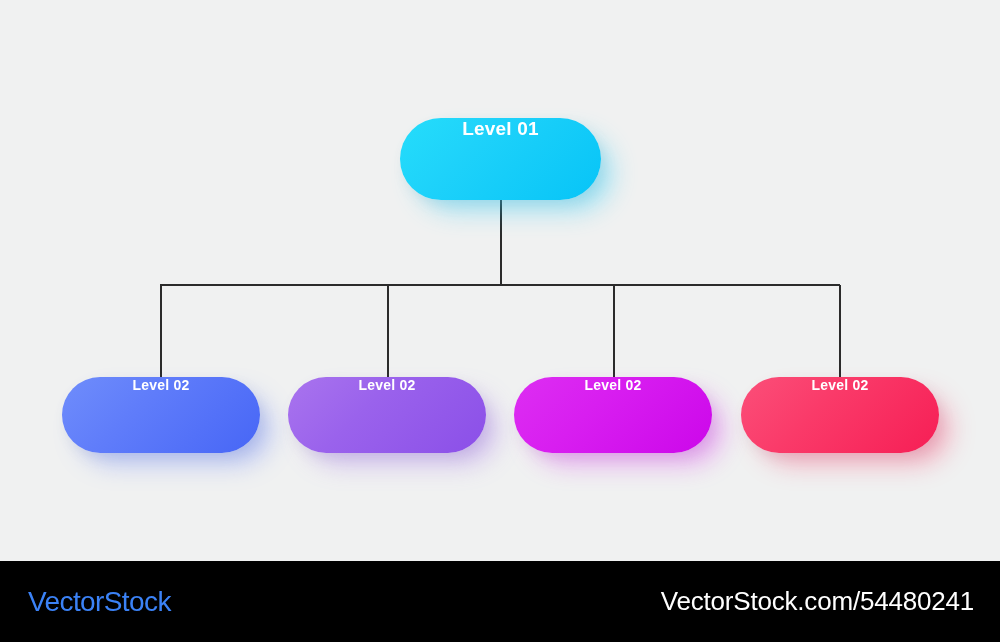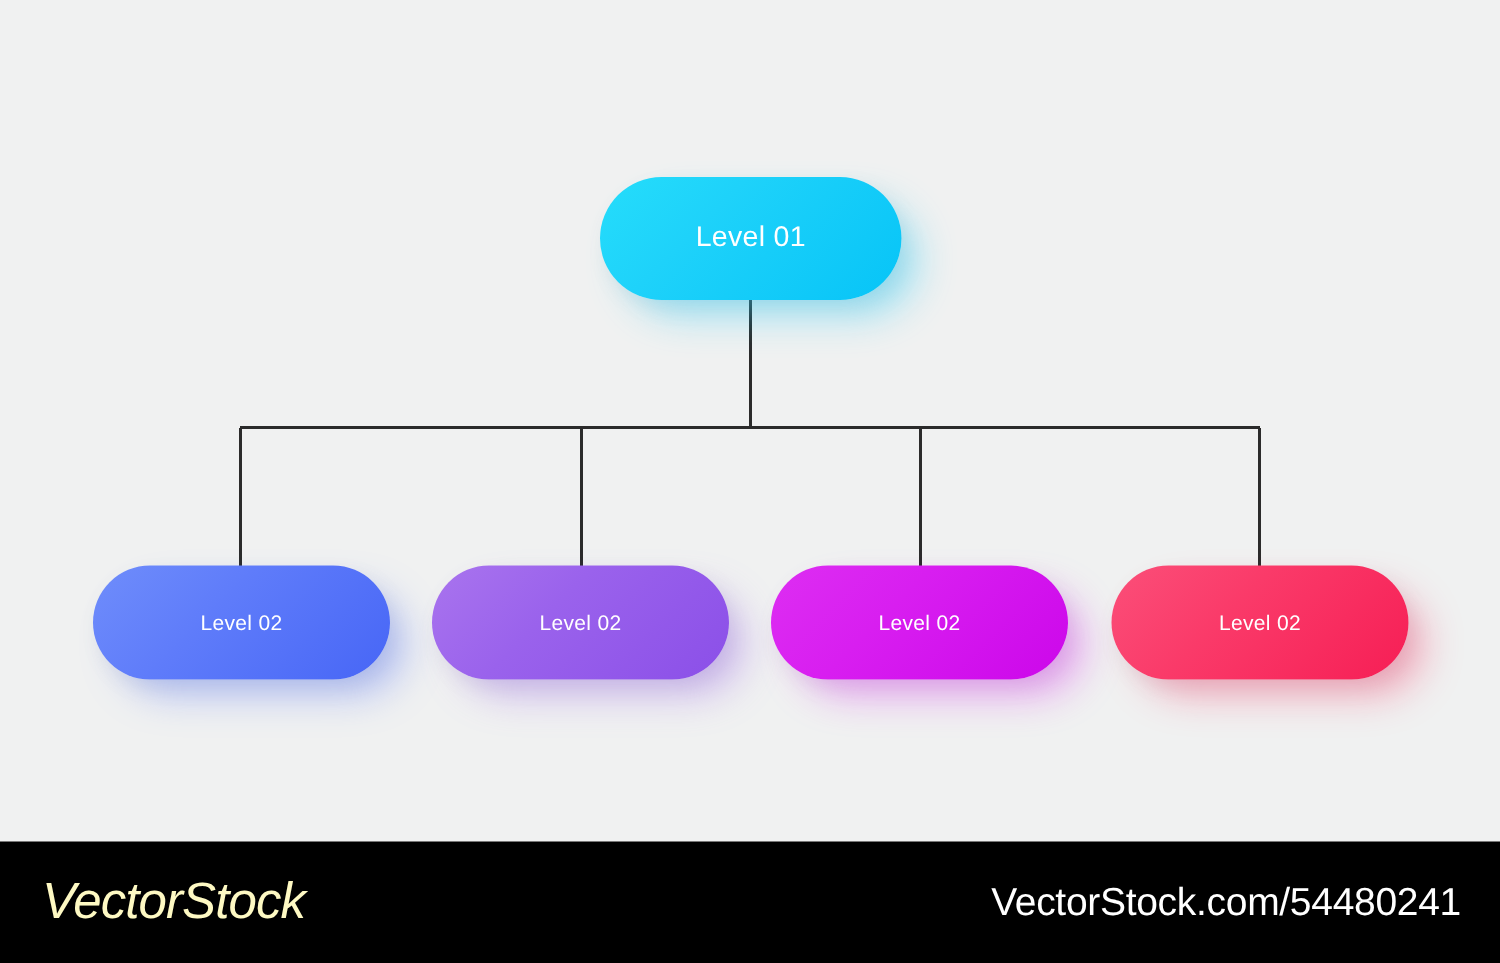--- a/index.html
+++ b/index.html
@@ -29,25 +29,24 @@
     top: 0;
     width: 1000px;
     height: 561px;
     pointer-events: none;
   }
 
   
   .node {
     position: absolute;
     display: flex;
-    align-items: center;
     justify-content: center;
     border-radius: 999px;
     color: #ffffff;
-    font-weight: normal;
+    font-weight: bold;
     letter-spacing: 0.2px;
     box-sizing: border-box;
     -webkit-font-smoothing: antialiased;
   }
 
   .node-label {
     position: relative;
     z-index: 2;
     white-space: nowrap;
   }
@@ -107,24 +106,23 @@
     height: 81px;
     background: #000000;
     display: flex;
     align-items: center;
     justify-content: space-between;
     box-sizing: border-box;
     padding: 0 26px 0 28px;
   }
 
   .footer-logo {
-    color: #fef9c3;
-    font-size: 34px;
+    color: #3b82f6;
+    font-size: 28px;
     letter-spacing: -0.6px;
-    font-style: italic;
   }
 
   .footer-url {
     color: #ffffff;
     font-size: 26px;
     letter-spacing: -0.2px;
   }
 </style>
 </head>
 <body>

